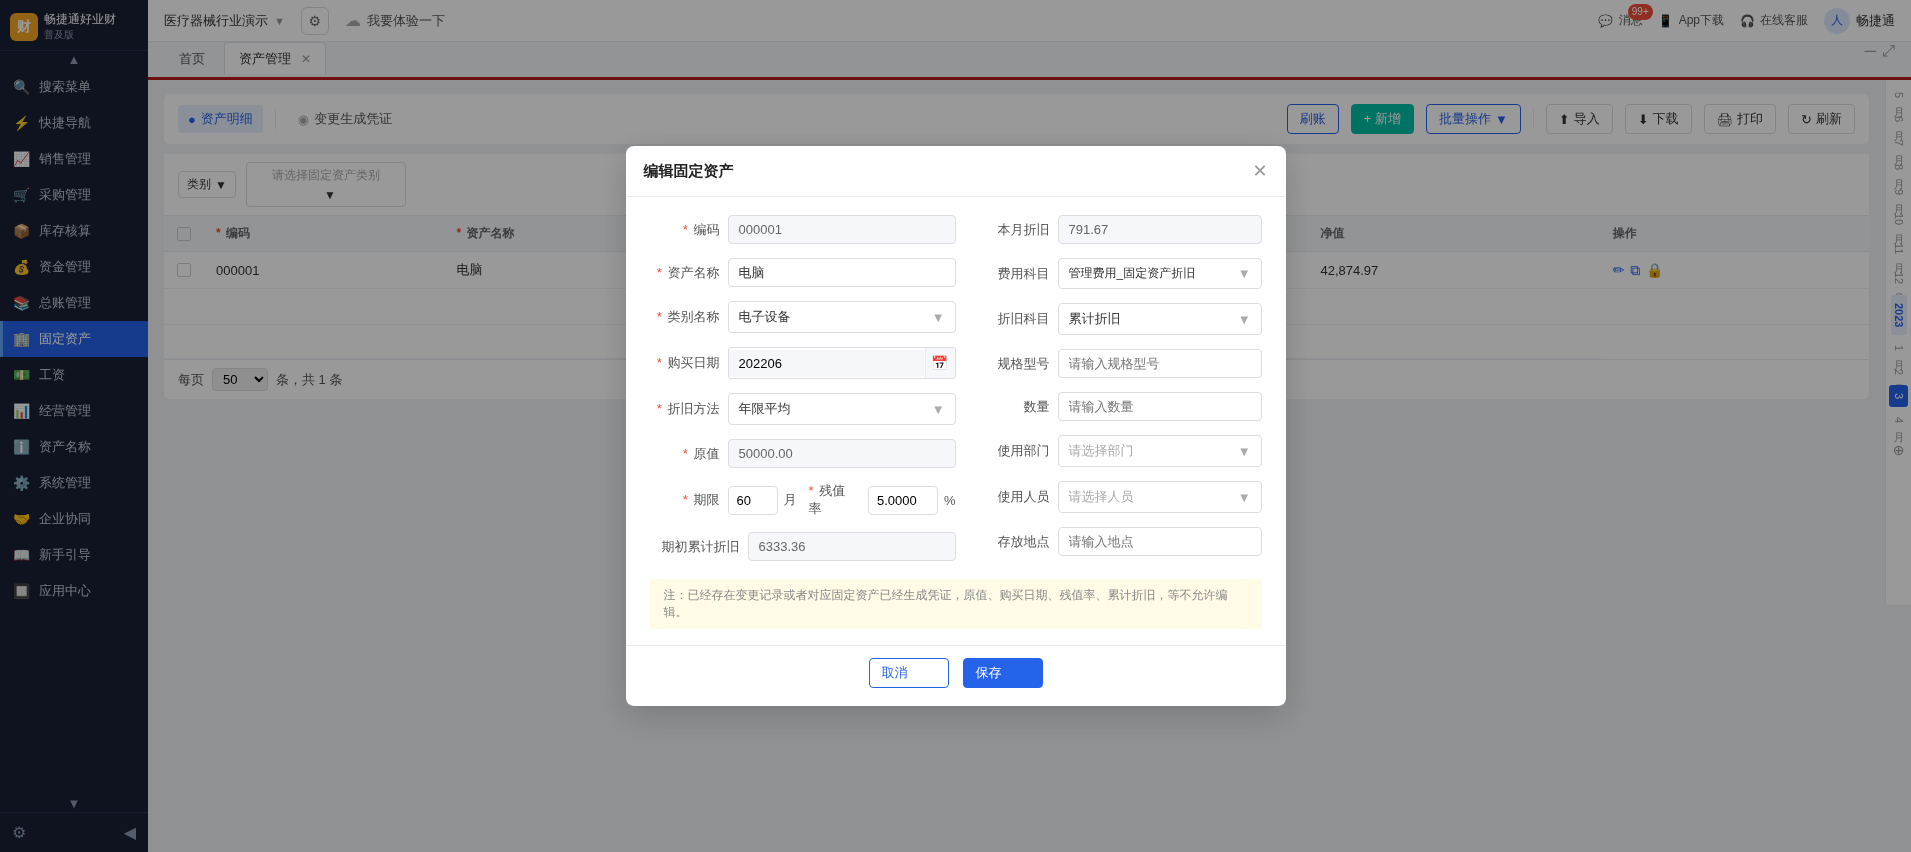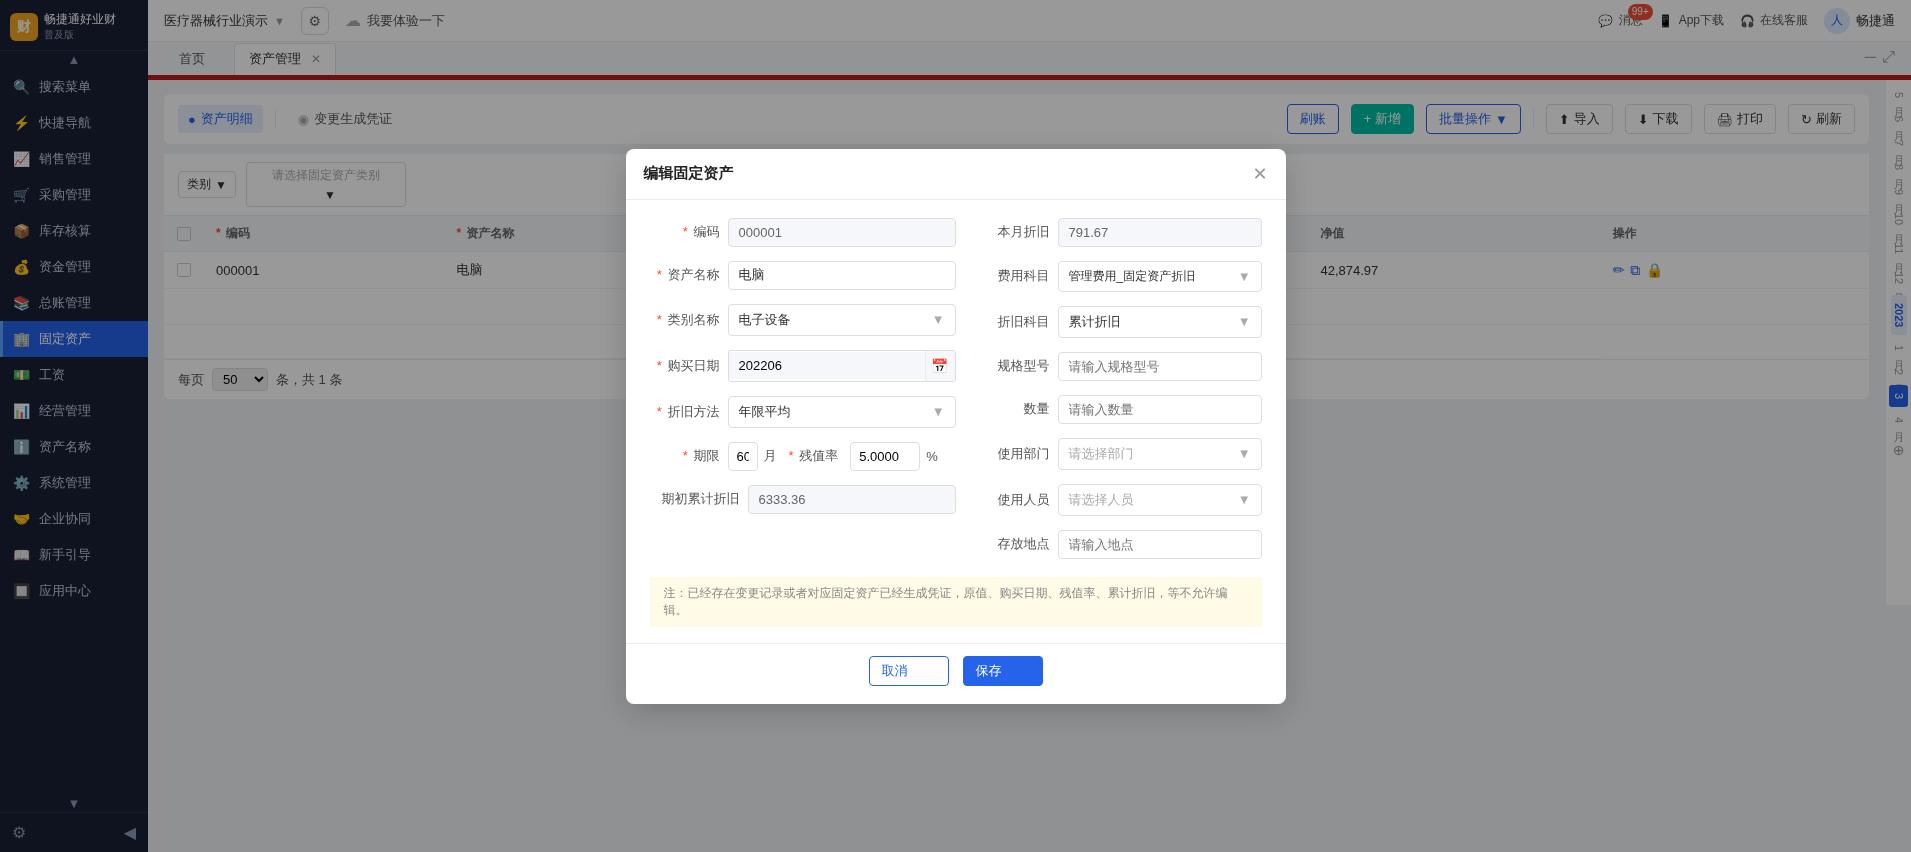--- a/index.html
+++ b/index.html
@@ -112,25 +112,25 @@
       width: 26px; height: 26px; border-radius: 50%;
       background: #dce8ff; display: flex; align-items: center; justify-content: center;
       font-size: 12px; color: #2563eb;
     }
 
     
     .tabbar {
       height: 38px;
       background: #f5f7fa;
       display: flex;
-      align-items: center;
+      align-items: flex-start;
       padding: 0 16px;
-      border-bottom: 5px solid #b91c1c;
+      border-bottom: 3px solid #b91c1c;
       flex-shrink: 0;
-      gap: 14px;
+      gap: 4px;
     }
     .tab {
       height: 32px; padding: 0 14px;
       display: flex; align-items: center; gap: 6px;
       font-size: 13px; cursor: pointer; border-radius: 4px 4px 0 0;
       border: 1px solid transparent; border-bottom: none;
       color: #555;
     }
     .tab.home { background: transparent; color: #555; }
     .tab.active {
@@ -277,21 +277,21 @@
       flex: 1; display: flex; align-items: center;
       border: 1px solid #ddd; border-radius: 4px;
       padding: 6px 10px; background: #fff; cursor: pointer;
       font-size: 13px; color: #333;
     }
     .form-select-wrap .sel-arrow { margin-left: auto; color: #aaa; }
     .form-period-row {
       display: flex; align-items: center; gap: 6px;
     }
     .period-unit { font-size: 13px; color: #555; }
-    .period-input { width: 30px; border: 1px solid #ddd; border-radius: 4px; padding: 6px 8px; font-size: 13px; }
+    .period-input { width: 50px; border: 1px solid #ddd; border-radius: 4px; padding: 6px 8px; font-size: 13px; }
     .residual-input { width: 70px; border: 1px solid #ddd; border-radius: 4px; padding: 6px 8px; font-size: 13px; }
     .percent-sign { font-size: 13px; color: #555; }
 
     
     .date-input-wrap {
       flex: 1; display: flex; align-items: center;
       border: 1px solid #ddd; border-radius: 3px;
       overflow: hidden;
     }
     .date-input-wrap input {
@@ -639,20 +639,27 @@
             <span class="form-label">
               <span class="required-mark">*</span>
               <span>折旧方法</span>
             </span>
             <div class="form-select-wrap">
               <span>年限平均</span>
               <span class="sel-arrow">▼</span>
             </div>
           </div>
 
+          <div class="form-row">
+            <span class="form-label">
+              <span class="required-mark">*</span>
+              <span>原值</span>
+            </span>
+            <input class="form-input readonly" type="text" value="50000.00" readonly="" style="">
+          </div>
 
           <div class="form-row">
             <span class="form-label">
               <span class="required-mark">*</span>
               <span>期限</span>
             </span>
             <div class="form-period-row">
               <input class="period-input" type="text" value="60" style="">
               <span class="period-unit">月</span>
               <span style="margin:0 6px;color:#555;font-size:13px;">

